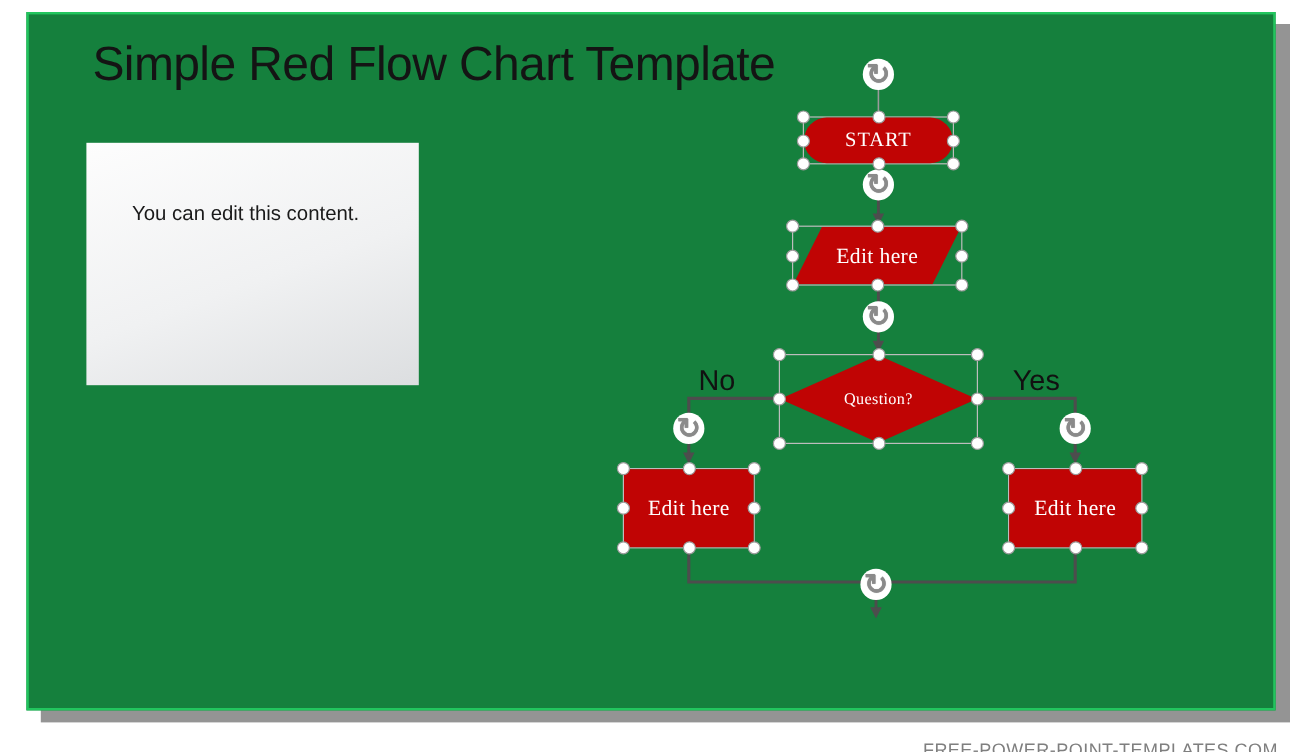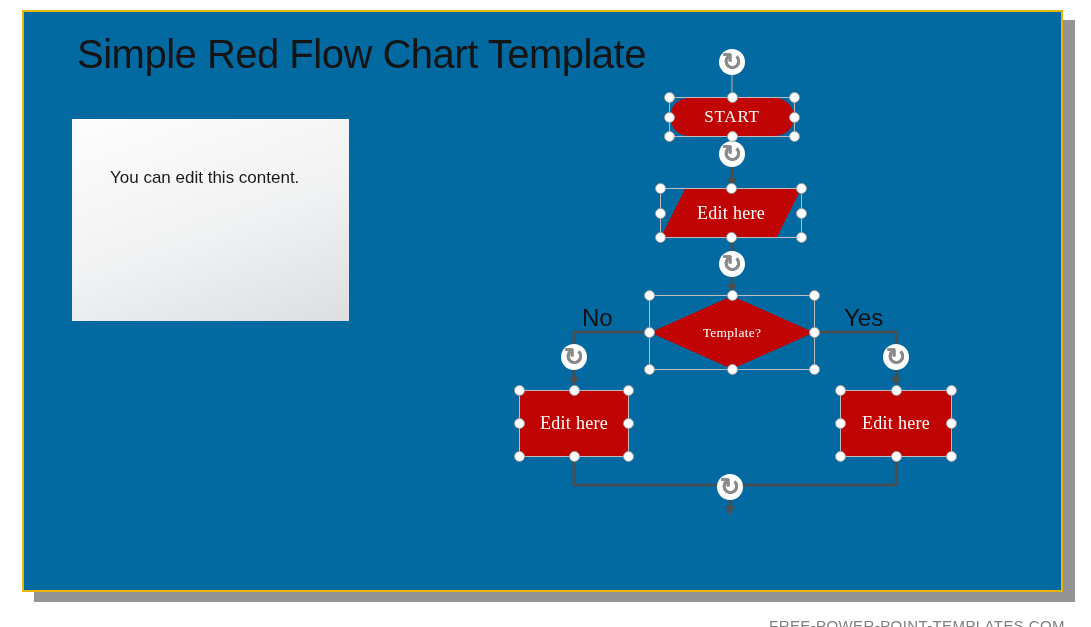--- a/index.html
+++ b/index.html
@@ -3,21 +3,21 @@
 <meta charset="utf-8">
 <style>
   * { box-sizing: border-box; }
   html,body { margin:0; padding:0; }
   body {
     width:1091px; height:627px; position:relative; overflow:hidden;
     background:#ffffff; font-family:"Liberation Sans", sans-serif;
   }
   .slide {
     position:absolute; left:22px; top:10px; width:1041px; height:582px;
-    background:#0369a1; border:2px solid #eab308;
+    background:#15803d; border:2px solid #22c55e;
     box-shadow:12px 10px 0 #949494;
   }
   .slide-title {
     position:absolute; left:53px; top:20px; width:640px;
     font-size:40px; letter-spacing:-0.5px; color:#141414; white-space:nowrap;
   }
   .content-box {
     position:absolute; left:48px; top:107px; width:277px; height:202px;
     background:linear-gradient(160deg, #fdfdfd 0%, #f0f1f2 55%, #dcdee0 100%);
     padding:28px 12px 0 22px; font-size:17px; color:#1a1a1a; line-height:29px;
@@ -122,21 +122,21 @@
       <span class="hdl h-tr"></span>
       <span class="hdl h-ml"></span>
       <span class="hdl h-mr"></span>
       <span class="hdl h-bl"></span>
       <span class="hdl h-bm"></span>
       <span class="hdl h-br"></span>
     </div>
 
   <div class="selwrap" style="left:625px;top:283px;width:166px;height:75px">
     <div class="shape" style="clip-path:polygon(50% 0,100% 50%,50% 100%,0 50%)"></div>
-    <span class="lbl lbl-small">Template?</span>
+    <span class="lbl lbl-small">Question?</span>
   <span class="hdl h-tl"></span>
       <span class="hdl h-tm"></span>
       <span class="hdl h-tr"></span>
       <span class="hdl h-ml"></span>
       <span class="hdl h-mr"></span>
       <span class="hdl h-bl"></span>
       <span class="hdl h-bm"></span>
       <span class="hdl h-br"></span>
     </div>
 

